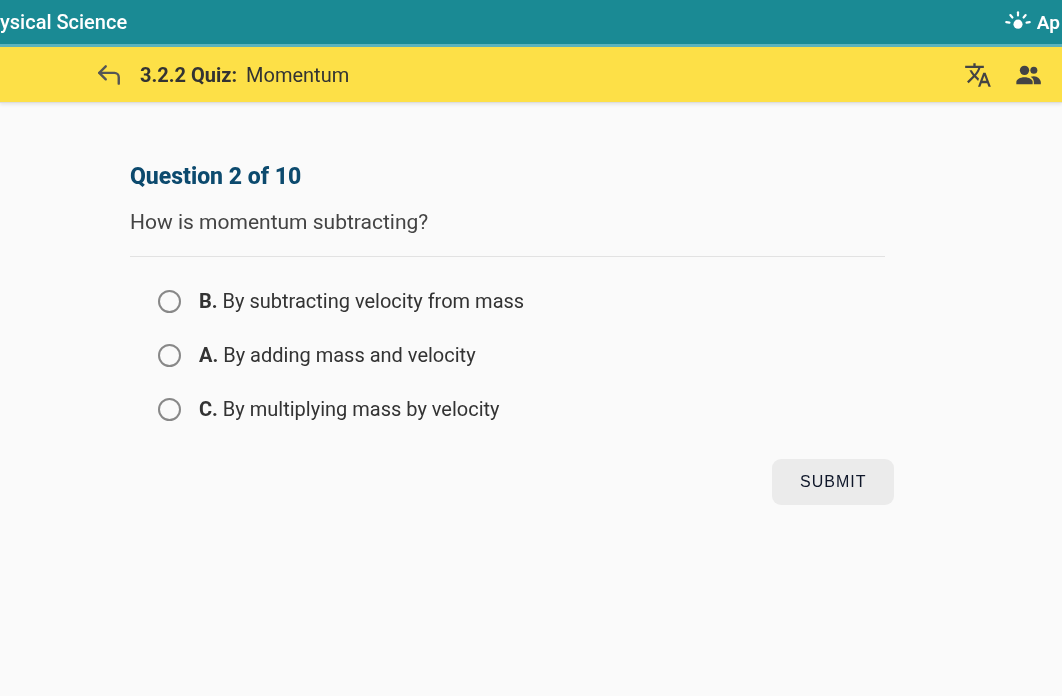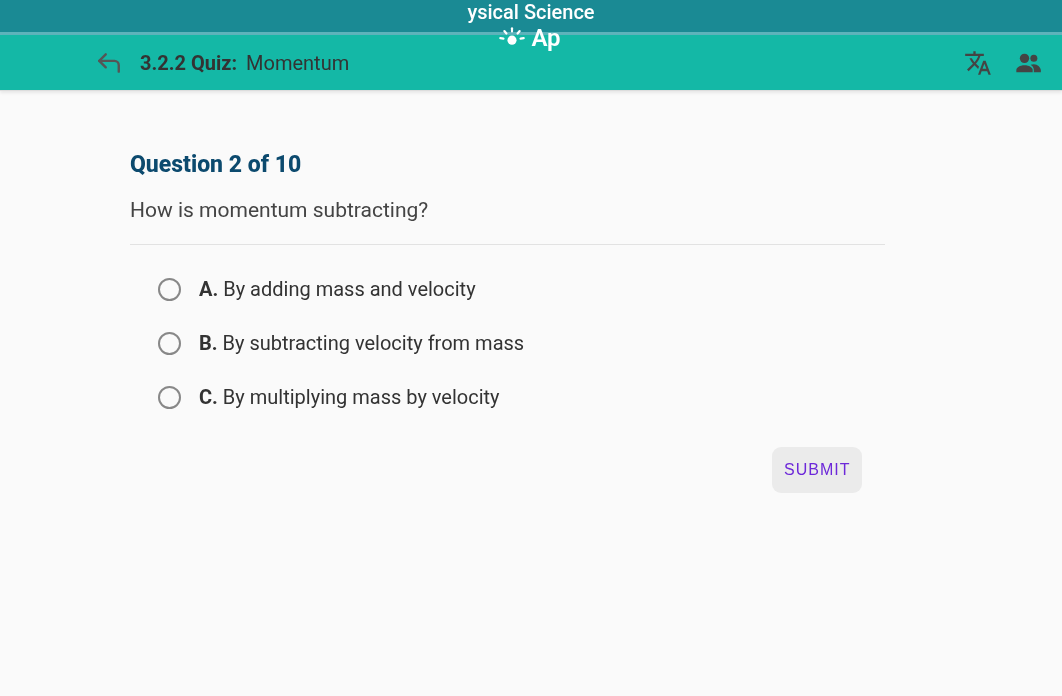--- a/index.html
+++ b/index.html
@@ -10,51 +10,50 @@
     body {
       font-family: -apple-system, BlinkMacSystemFont, "Segoe UI", Roboto, Helvetica, Arial, sans-serif;
       background: #fafafa;
       width: 1062px;
       height: 696px;
       overflow: hidden;
     }
     .top-bar {
       background: #1a8a94;
       color: #fff;
-      height: 35px;
+      height: 47px;
       display: flex;
       align-items: center;
       justify-content: space-between;
       padding: 0 0 0 0;
       font-size: 20px;
       font-weight: 500;
       border-bottom: 3px solid #5db3bb;
-      flex-direction: column;
     }
     .top-bar-left {
       padding-left: 0;
     }
     .course-title {
       font-weight: 500;
     }
     .top-bar-right {
       display: flex;
       align-items: center;
       gap: 6px;
       padding-right: 2px;
     }
     .logo-icon svg {
       display: block;
     }
     .brand-text {
       font-weight: 600;
-      font-size: 24px;
+      font-size: 19px;
     }
     .nav-bar {
-      background: #14b8a6;
+      background: #fde047;
       height: 56px;
       display: flex;
       align-items: center;
       justify-content: space-between;
       padding: 0 20px 0 96px;
       border-bottom: 1px solid #ddd;
       box-shadow: 0 2px 3px rgba(0,0,0,0.08);
     }
     .nav-left {
       display: flex;
@@ -138,23 +137,23 @@
     }
     .option-text {
       font-weight: 400;
     }
     .submit-container {
       margin-top: 38px;
       padding-left: 642px;
     }
     .submit-btn {
       background: #ebebeb;
-      color: #6d28d9;
+      color: #0f172a;
       border: none;
-      padding: 14px 12px;
+      padding: 14px 28px;
       font-size: 16px;
       font-weight: 500;
       letter-spacing: 1px;
       cursor: pointer;
       border-radius: 9px;
     }
   </style>
 </head>
 <body>
 
@@ -211,29 +210,29 @@
 </div>
 
 <div class="content">
   <h2 class="question-heading">Question 2 of 10</h2>
   <p class="question-text">How is momentum subtracting?</p>
   <hr class="divider">
   <div class="options">
     <div class="option-row">
       <span class="radio"></span>
       <span class="option-label">
-        <span class="option-letter">A.</span>
-        <span class="option-text">By adding mass and velocity</span>
+        <span class="option-letter">B.</span>
+        <span class="option-text">By subtracting velocity from mass</span>
       </span>
     </div>
     <div class="option-row">
       <span class="radio"></span>
       <span class="option-label">
-        <span class="option-letter">B.</span>
-        <span class="option-text">By subtracting velocity from mass</span>
+        <span class="option-letter">A.</span>
+        <span class="option-text">By adding mass and velocity</span>
       </span>
     </div>
     <div class="option-row">
       <span class="radio"></span>
       <span class="option-label">
         <span class="option-letter">C.</span>
         <span class="option-text">By multiplying mass by velocity</span>
       </span>
     </div>
   </div>

